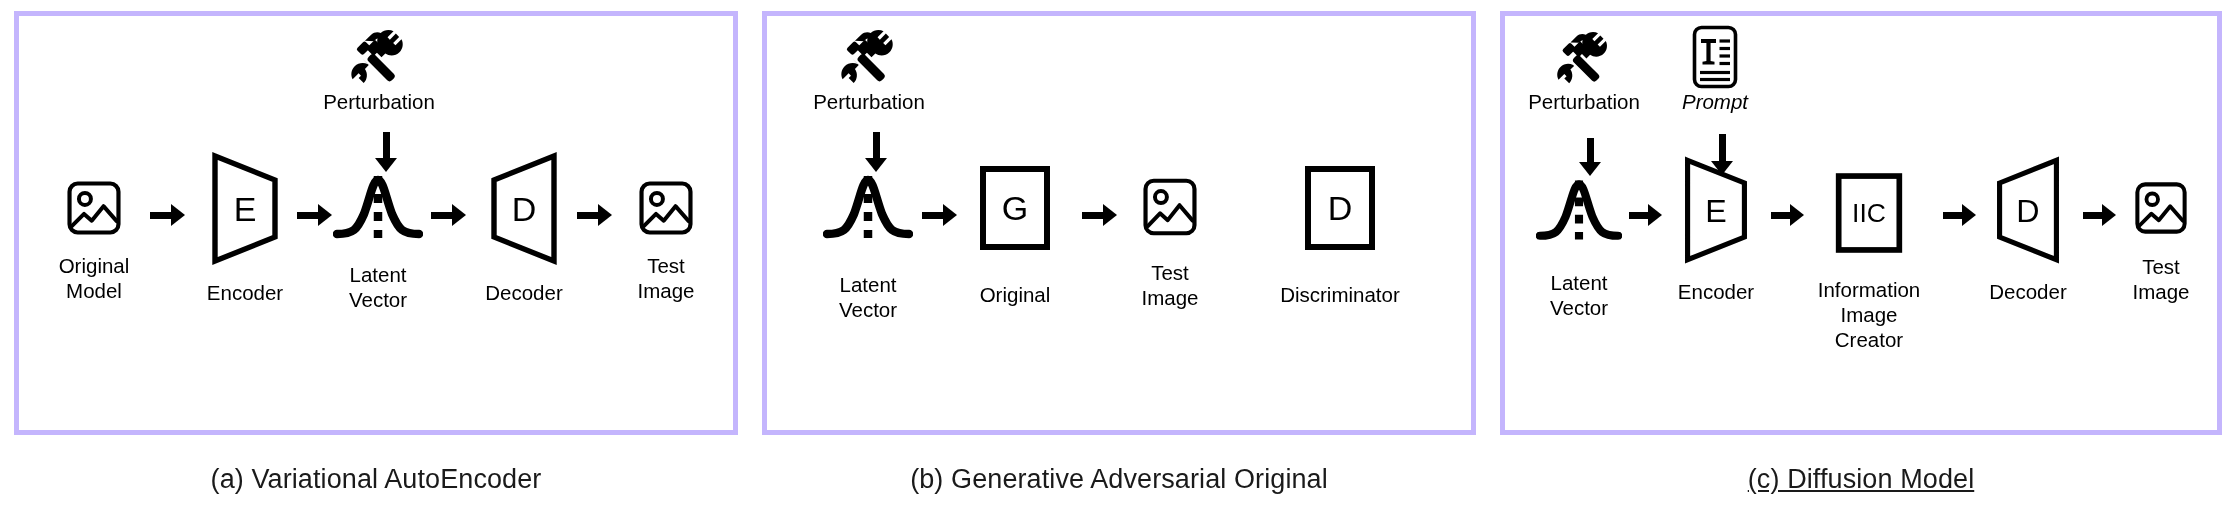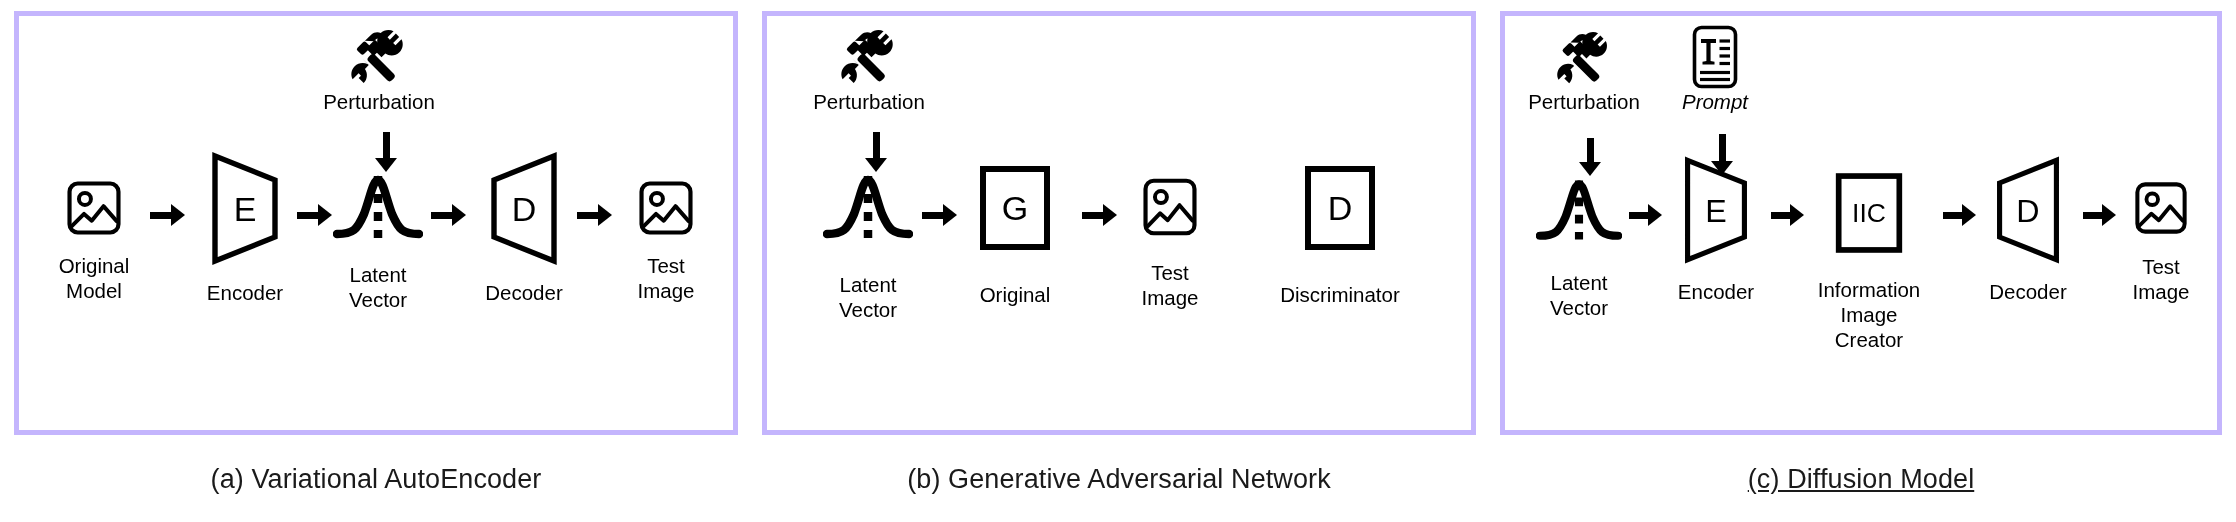--- a/index.html
+++ b/index.html
@@ -312,21 +312,21 @@
         <span class="icon-wrap">
           <svg width="76" height="88" viewBox="0 0 76 88" aria-hidden="true">
             <rect x="6" y="5" width="64" height="78" fill="none" stroke="#000" stroke-width="6"></rect>
             <text class="letter" x="38" y="56" text-anchor="middle">D</text>
           </svg>
         </span>
         <span class="node-label" style="margin-top:30px;">Discriminator</span>
       </div>
 
     </div>
-    <div class="panel-caption" style="margin-top:29px;">(b) Generative Adversarial Network</div>
+    <div class="panel-caption" style="margin-top:29px;">(b) Generative Adversarial Original</div>
   </div>
 
   <div class="panel" style="width:722px; margin-right:14px;">
     <div class="panel-box" style="width:722px; height:424px; margin-top:11px;">
 
       <div class="node" style="left:12px; top:14px; width:134px;">
         <span class="icon-wrap">
           <svg width="60" height="60" viewBox="0 0 64 64" aria-hidden="true">
             <g fill="#000">
               <path d="M17.5 13.2 L24.2 6.6 C27.6 3.4 33.4 3.6 37.2 7.0 L41.6 11.0 L36.8 15.2 L33.0 11.8 C31.6 10.6 30.0 10.6 28.9 11.7 L26.9 13.7 Z"></path>

